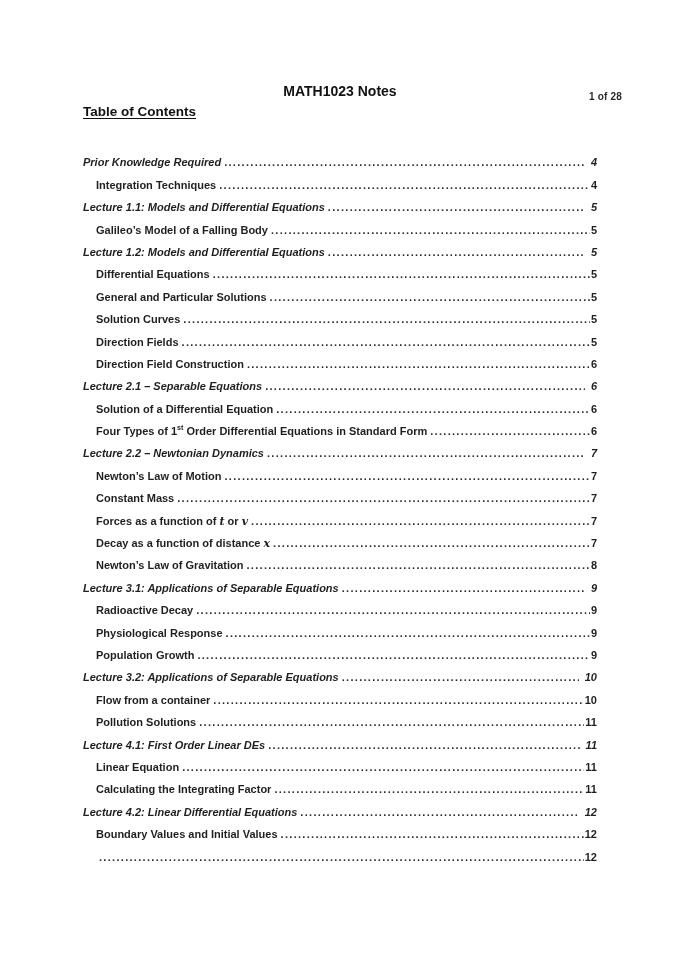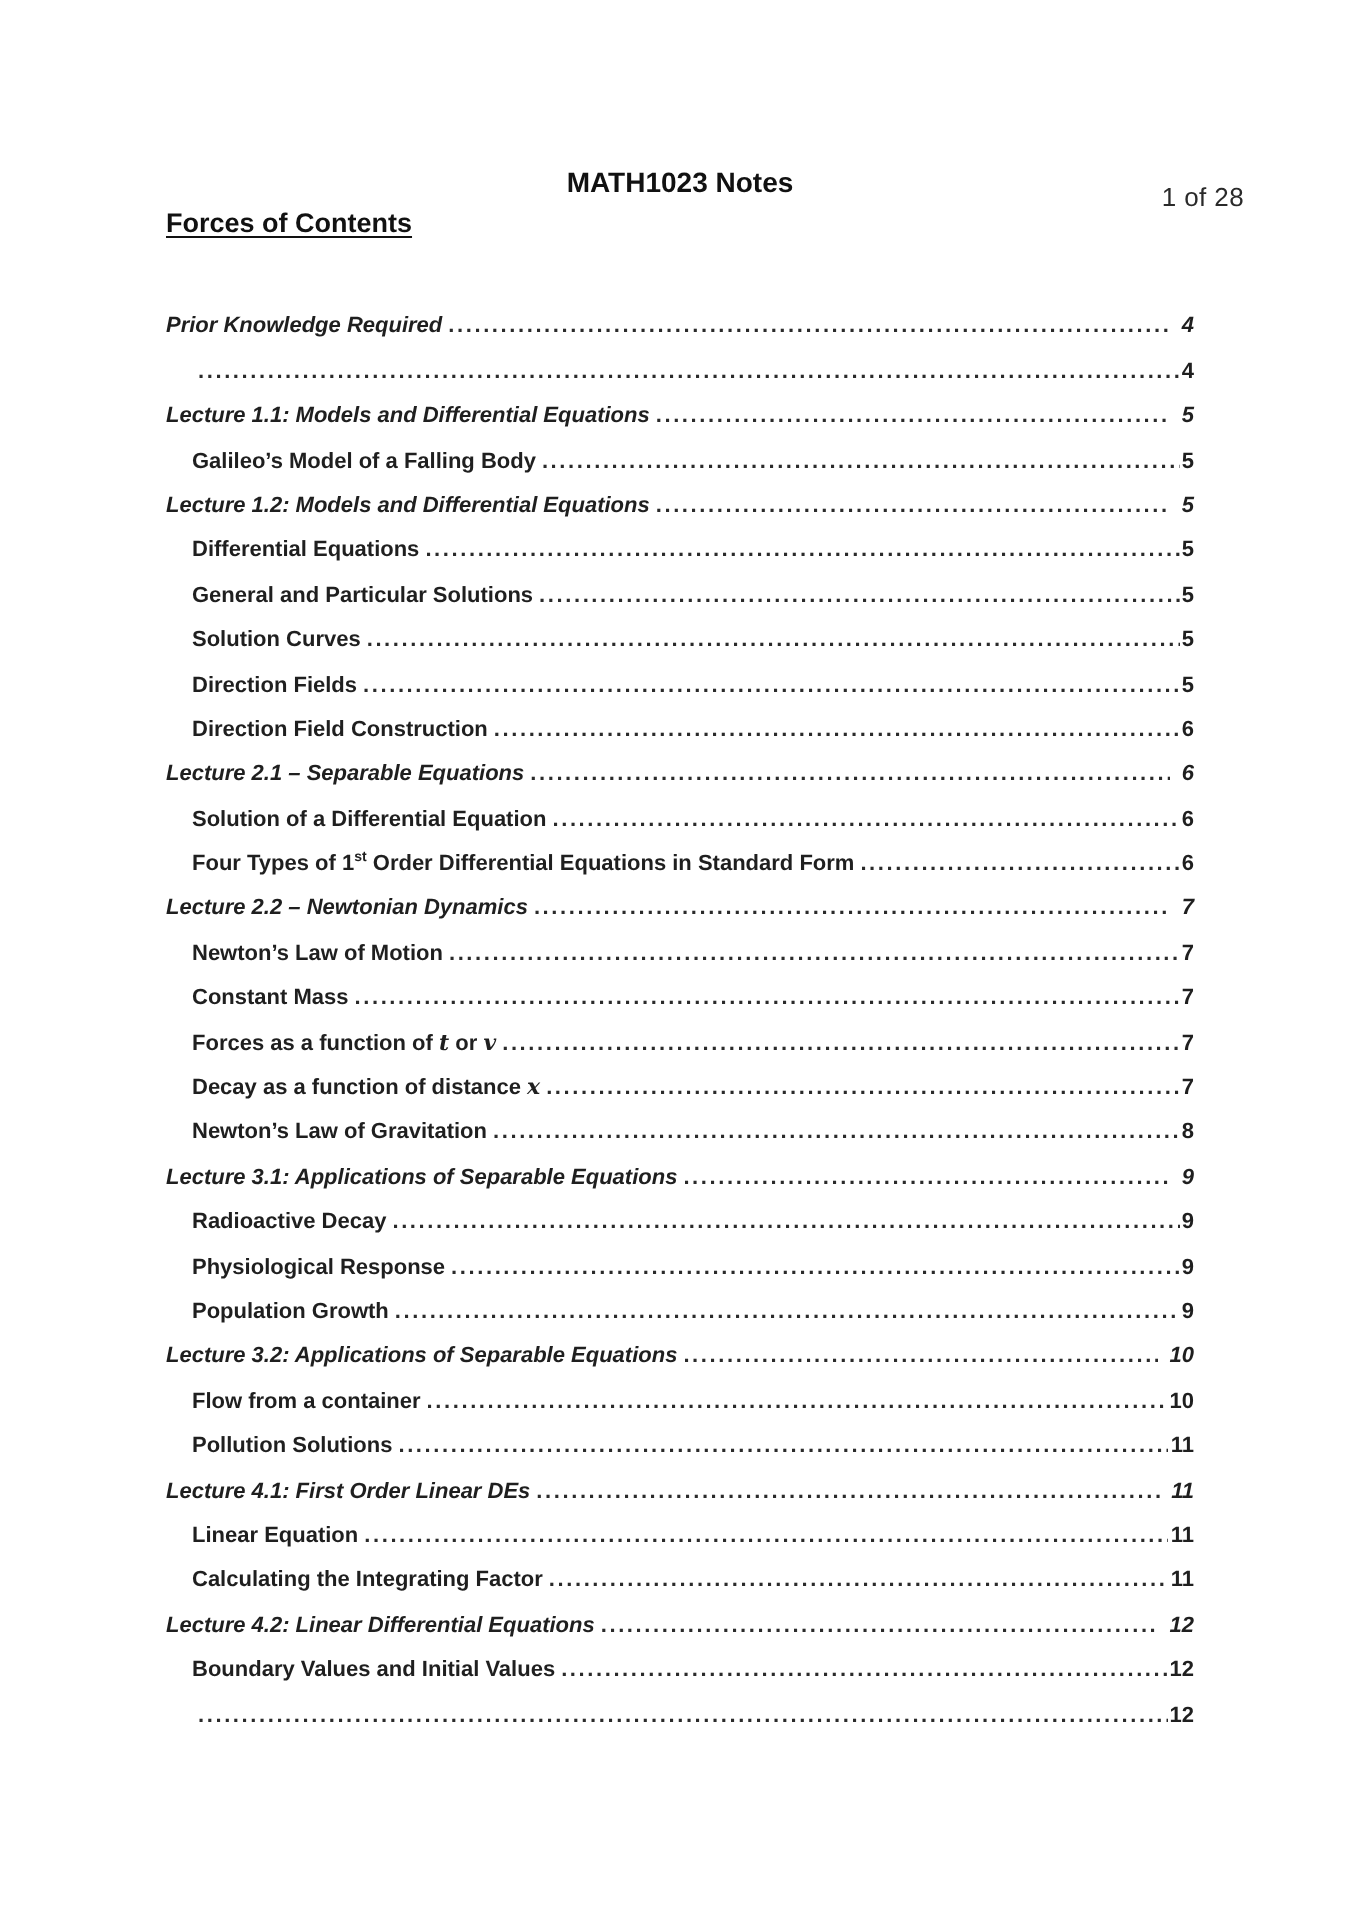--- a/index.html
+++ b/index.html
@@ -15,22 +15,22 @@
     width: 680px;
     height: 962px;
     background: #ffffff;
     position: relative;
     padding: 0 83px;
   }
   .page-indicator {
     position: absolute;
     top: 7px;
     right: 58px;
-    font-size: 13px;
-    font-weight: normal;
+    font-size: 10px;
+    font-weight: bold;
     color: #2a2a2a;
     letter-spacing: 0.2px;
   }
   .doc-title {
     margin-top: 84px;
     text-align: center;
     font-size: 14px;
     font-weight: bold;
     line-height: 1.1;
     color: #111;
@@ -95,29 +95,30 @@
     font-style: italic;
   }
 </style>
 </head>
 <body>
 
 <div class="page">
   <span class="page-indicator">1 of 28</span>
   <h1 class="doc-title">MATH1023 Notes</h1>
   <div>
-    <h2 class="toc-heading">Forces of Contents</h2>
+    <h2 class="toc-heading">Table of Contents</h2>
   </div>
   <div class="toc-list" id="toc-list">
       <div class="toc-row lvl1">
         <span class="toc-label"><span>Prior Knowledge Required</span></span>
         <span class="toc-dots"></span>
         <span class="toc-page">4</span>
       </div>
       <div class="toc-row lvl2">
+        <span class="toc-label"><span>Integration Techniques</span></span>
         <span class="toc-dots"></span>
         <span class="toc-page">4</span>
       </div>
       <div class="toc-row lvl1">
         <span class="toc-label"><span>Lecture 1.1: Models and Differential Equations</span></span>
         <span class="toc-dots"></span>
         <span class="toc-page">5</span>
       </div>
       <div class="toc-row lvl2">
         <span class="toc-label"><span>Galileo’s Model of a Falling Body</span></span>

